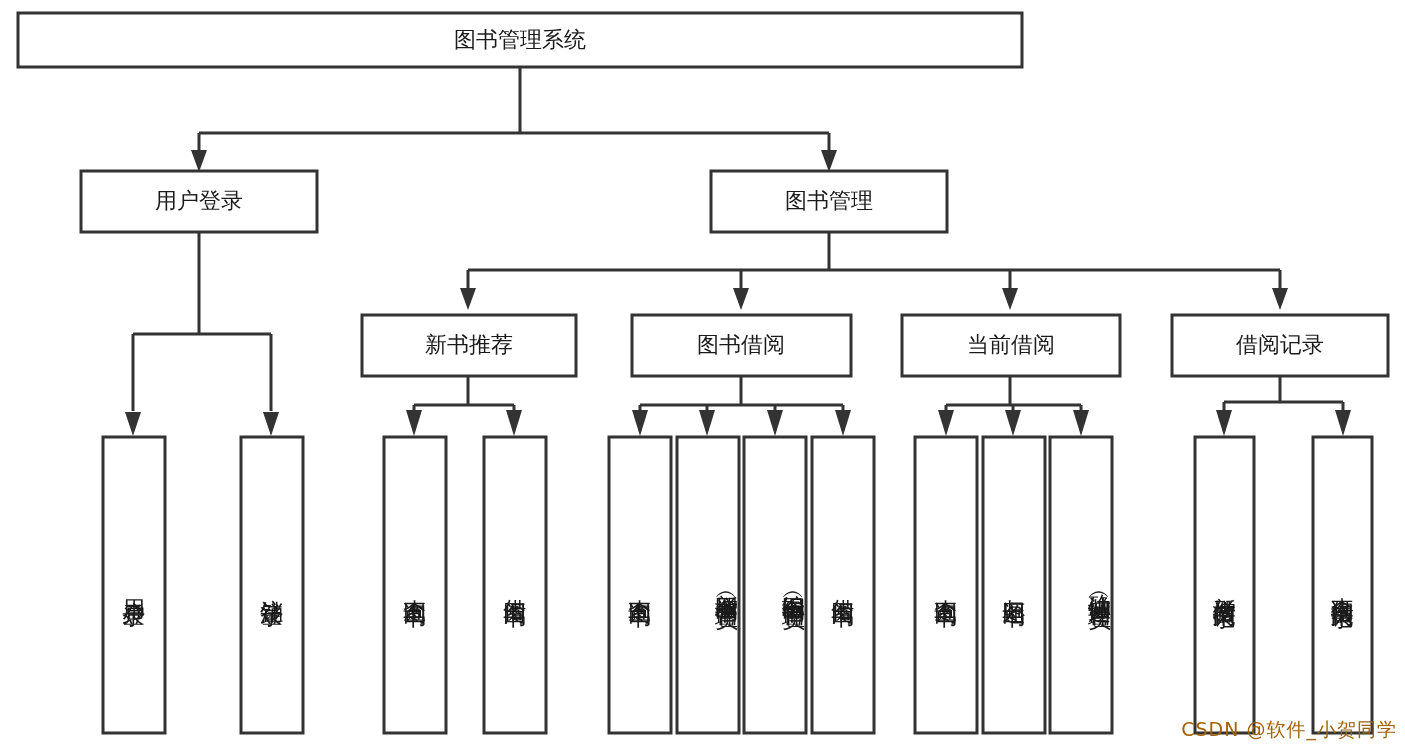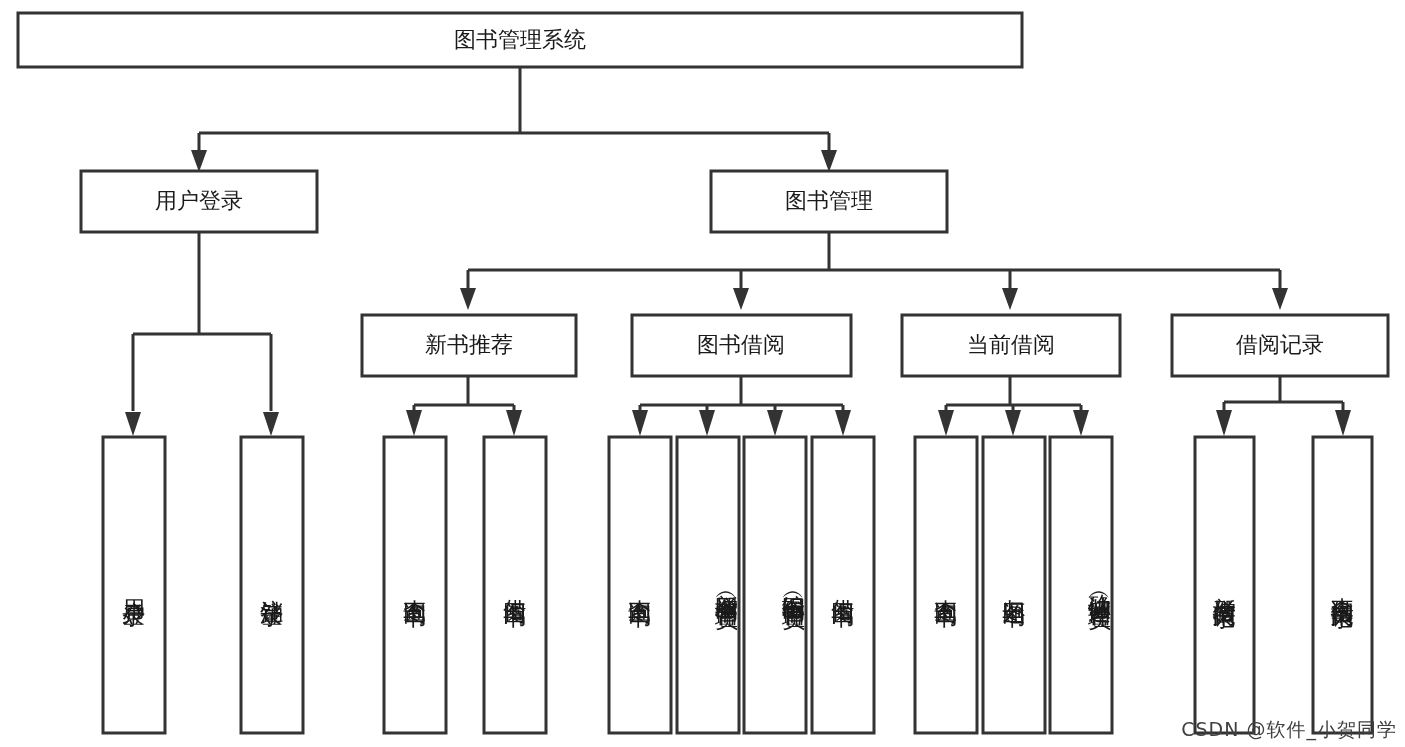--- a/index.html
+++ b/index.html
@@ -62,21 +62,21 @@
     display: flex;
     align-items: center;
     justify-content: center;
   }
   .watermark {
     position: absolute;
     right: 8px;
     bottom: 4px;
     font-family: "DejaVu Sans", "Liberation Sans", sans-serif;
     font-size: 19px;
-    color: #404040;
+    color: #a16207;
     letter-spacing: 1px;
     user-select: none;
   }
 </style>
 </head>
 <body>
 
 <div id="diagram-root">
 
   <svg id="flow" viewBox="0 0 1405 747">

